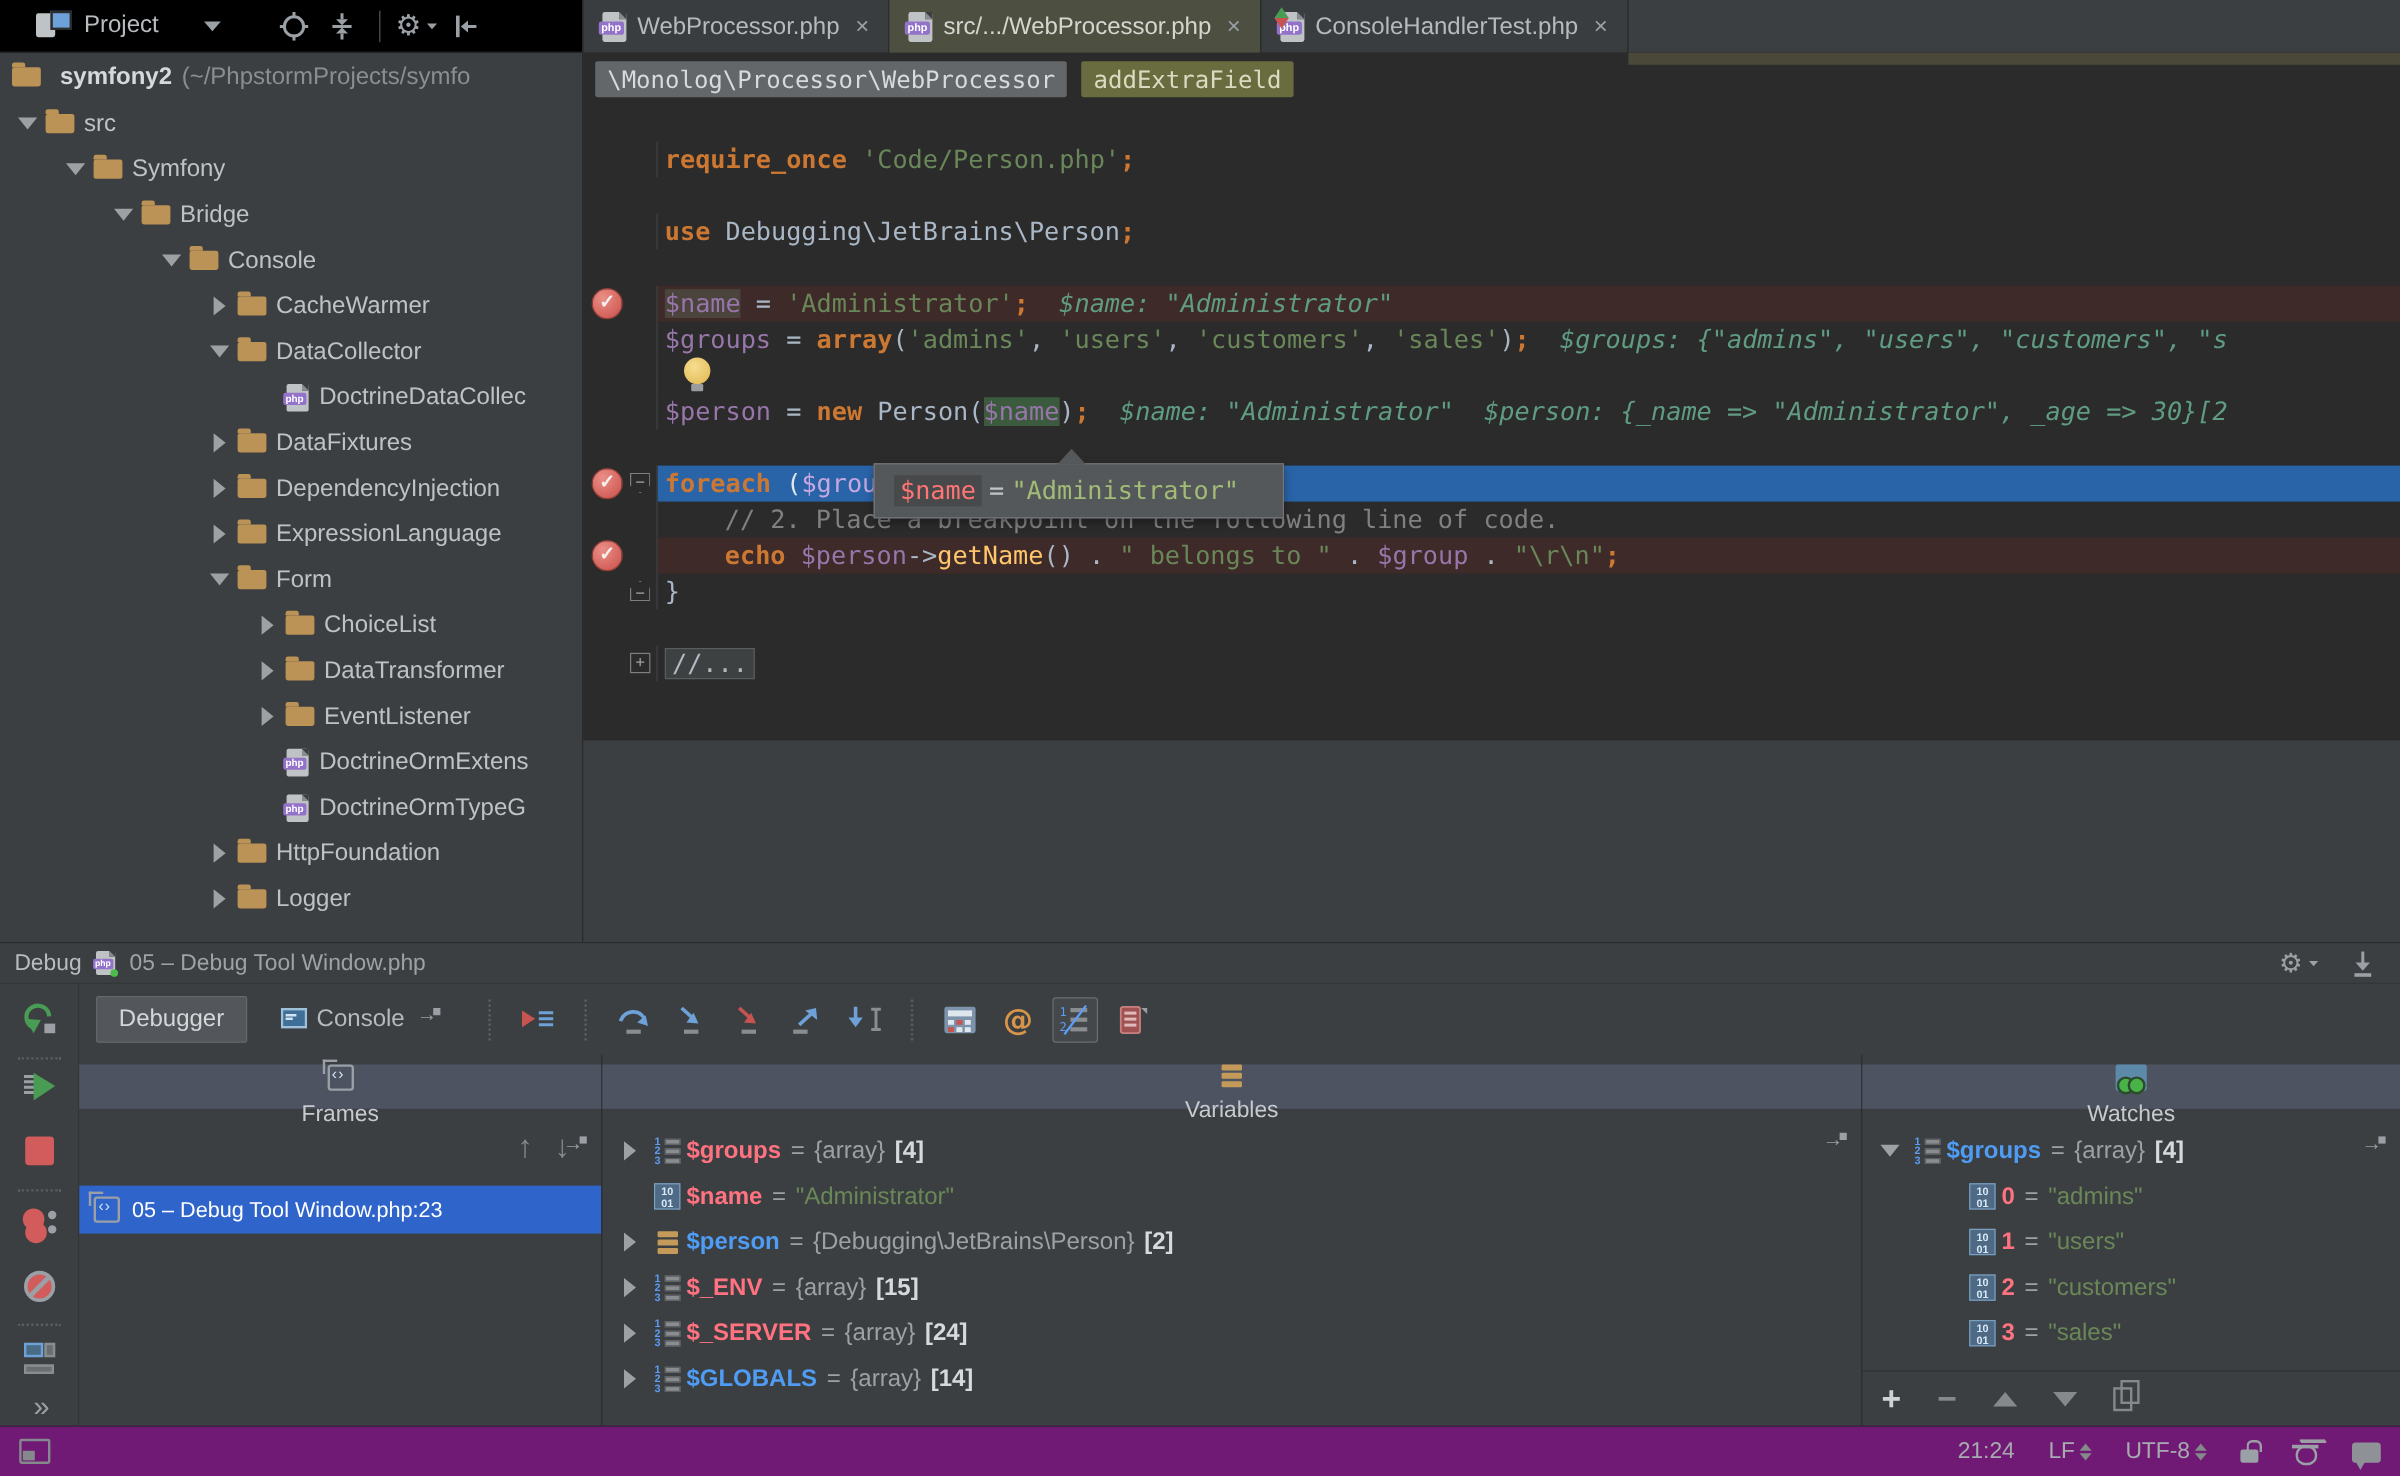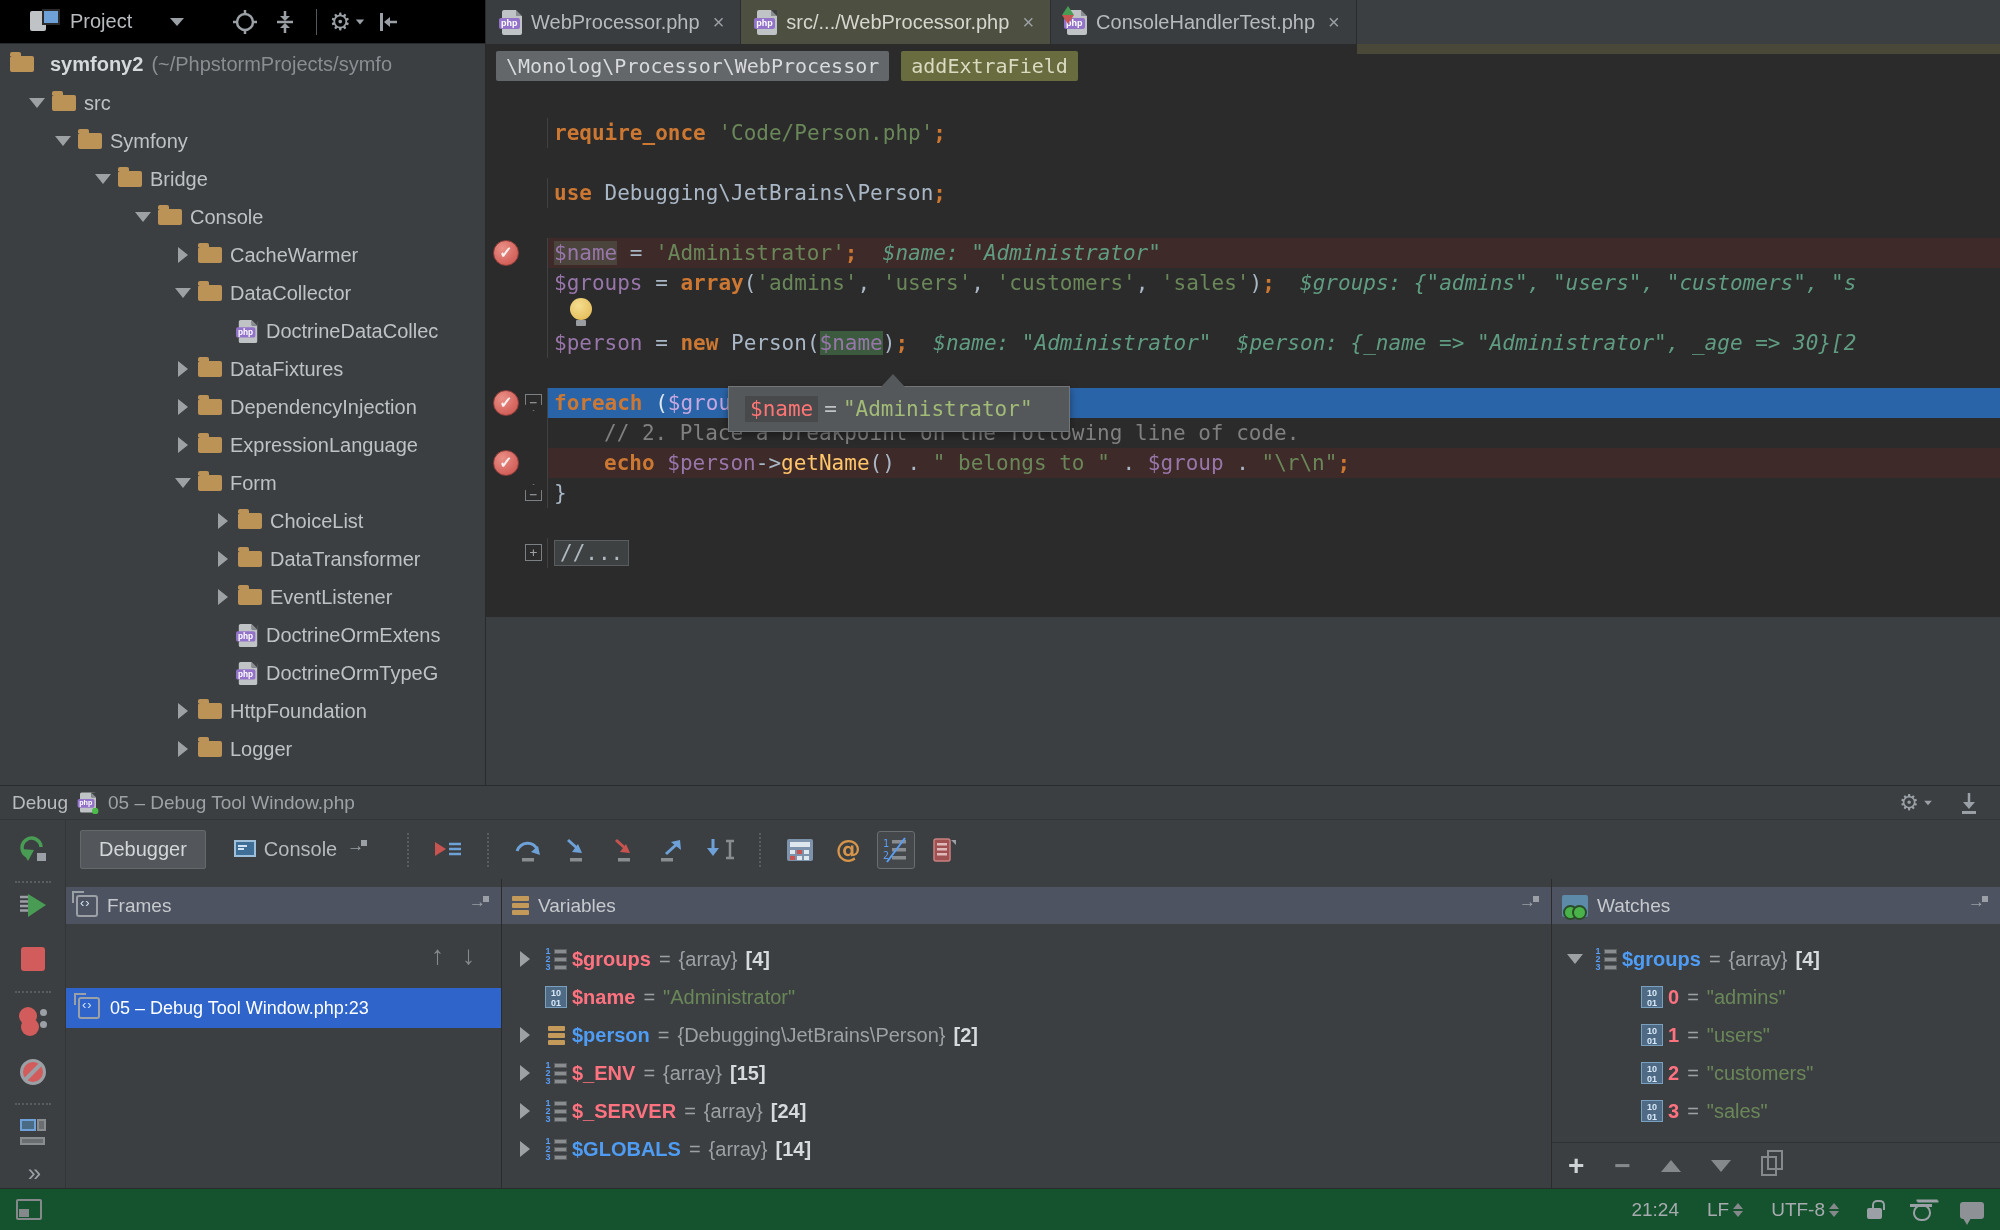--- a/index.html
+++ b/index.html
@@ -120,21 +120,21 @@
   .layout-ic i:nth-child(1){ left:0; top:0; width:16px; height:12px; border-color:#6ea1d8; }
   .layout-ic i:nth-child(2){ right:0; top:0; width:9px; height:12px; background:#6b6e70; }
   .layout-ic i:nth-child(3){ left:0; bottom:-4px; width:25px; height:8px; background:#6b6e70; }
   .chev2 { color:#9aa0a5; font-size:24px; letter-spacing:-3px; }
 
   .dbody { position:absolute; left:66px; top:93px; right:0; bottom:0; display:flex; }
   .panel { position:relative; border-right:1px solid #2b2b2b; padding-top:8px; }
   .panel-frames { width:436px; flex:none; }
   .panel-vars { flex:1; }
   .panel-watches { width:448px; flex:none; border-right:none; }
-  .phead { height:37px; background:#4d5360; display:flex; align-items:center; gap:9px; padding:0 10px; font-size:19px; color:#c6cace; }
+  .phead { height:37px; background:#4d5360; display:flex; align-items:center; gap:9px; padding:0 10px; font-size:19px; color:#c6cace;flex-direction:column; }
   .open-mini { position:relative; width:22px; height:16px; margin-left:auto; }
   .open-mini::before { content:"\2192"; position:absolute; left:0; top:-6px; color:#9aa0a5; font-size:17px; }
   .open-mini::after { content:""; position:absolute; right:2px; top:-2px; width:6px; height:6px; background:#9aa0a5; }
   .pbody { position:absolute; left:0; right:0; top:45px; bottom:0; overflow:hidden; }
   .frame-nav { position:absolute; right:26px; top:16px; display:flex; gap:18px; color:#85898c; font-size:26px; font-weight:bold; }
   .frame-sel { position:absolute; left:0; right:0; top:64px; height:40px; background:#2f65ca; color:#fff;
                display:flex; align-items:center; gap:10px; padding-left:12px; font-size:18px; }
   .ic-frames { position:relative; width:22px; height:22px; border:2px solid #9aa0a5; border-radius:3px; background:#4d5360; flex:none; }
   .ic-frames::before { content:"\2039\203A"; position:absolute; left:2px; top:-2px; color:#cfe3f5; font-size:13px; letter-spacing:1px; }
   .ic-frames::after { content:""; position:absolute; left:-6px; top:-6px; width:10px; height:10px; border:2px solid #9aa0a5; border-right:none; border-bottom:none; }
@@ -164,21 +164,21 @@
               display:flex; align-items:center; gap:30px; padding-left:16px; }
   .w-plus { color:#cfd3d6; font-size:28px; font-weight:bold; line-height:20px; }
   .w-minus { color:#85898c; font-size:28px; font-weight:bold; line-height:18px; }
   .w-up { width:0; height:0; border-left:10px solid transparent; border-right:10px solid transparent; border-bottom:12px solid #85898c; }
   .w-down { width:0; height:0; border-left:10px solid transparent; border-right:10px solid transparent; border-top:12px solid #85898c; }
   .ic-copy { position:relative; width:16px; height:20px; border:2px solid #85898c; background:#3c3f41; }
   .ic-copy::before { content:""; position:absolute; left:4px; top:-8px; width:12px; height:16px; border:2px solid #85898c; }
 
   
   .statusbar { position:absolute; left:0; bottom:0; right:0; height:42px; border-top:1px solid #292c2e;
-               display:flex; align-items:center; font-size:19px; color:#a7abaf; padding:0 16px; background:#14532d; }
+               display:flex; align-items:center; font-size:19px; color:#a7abaf; padding:0 16px; background:#701a75; }
   .sb-right { margin-left:auto; display:flex; align-items:center; gap:28px; }
   .sb-item { display:flex; align-items:center; gap:4px; }
   .updn { display:inline-flex; flex-direction:column; gap:2px; }
   .updn i { width:0; height:0; border-left:5px solid transparent; border-right:5px solid transparent; }
   .updn i:first-child { border-bottom:6px solid #85898c; }
   .updn i:last-child { border-top:6px solid #85898c; }
   .ic-toolwin { width:26px; height:21px; border:2px solid #85898c; border-radius:2px; position:relative; }
   .ic-toolwin::before { content:""; position:absolute; left:1px; bottom:1px; width:10px; height:8px; background:#85898c; }
   .ic-lock { position:relative; width:15px; height:11px; background:#9aa0a5; border-radius:2px; margin-top:8px; }
   .ic-lock::before { content:""; position:absolute; top:-8px; left:5px; width:9px; height:8px;
@@ -252,21 +252,21 @@
     <div class="tabs-filler"></div>
   </div>
 
   <div class="project-panel">
     <div class="trow root">
       <span class="folder"></span>
       <span class="root-name">symfony2</span>
       <span class="root-path">(~/PhpstormProjects/symfo</span>
     </div>
     <div id="tree">
-        <div class="trow" style="padding-left: 24px; align-items: center;">
+        <div class="trow" style="padding-left: 10px; align-items: center;">
           <span class="chev">
             <span class="chev-d"></span>
           </span>
           <span class="folder"></span>
           <span>src</span>
         </div>
         <div class="trow" style="padding-left: 50px;">
           <span class="chev">
             <span class="chev-d"></span>
           </span>

